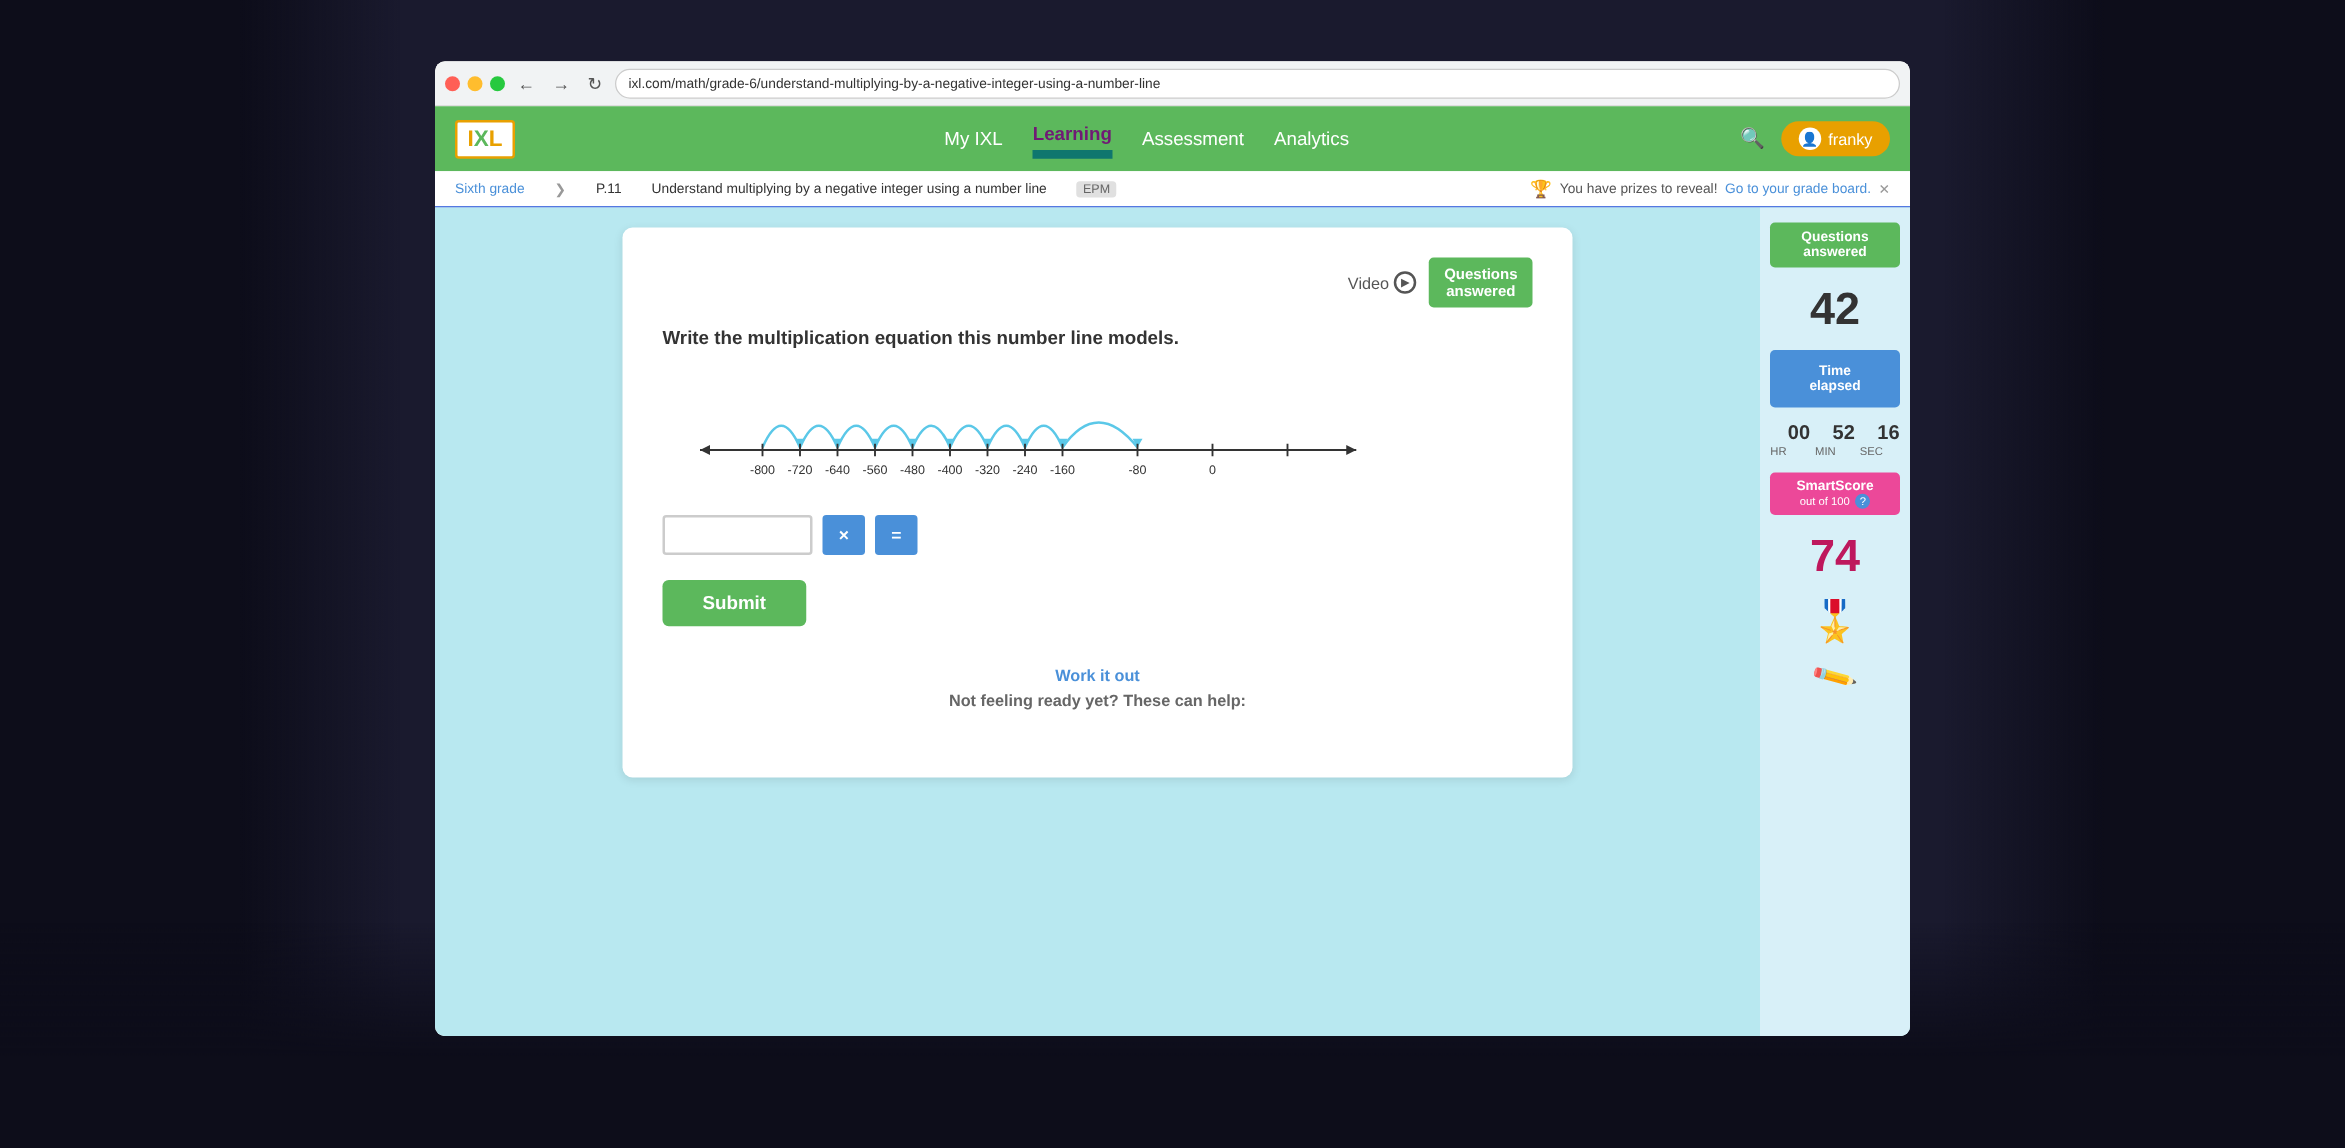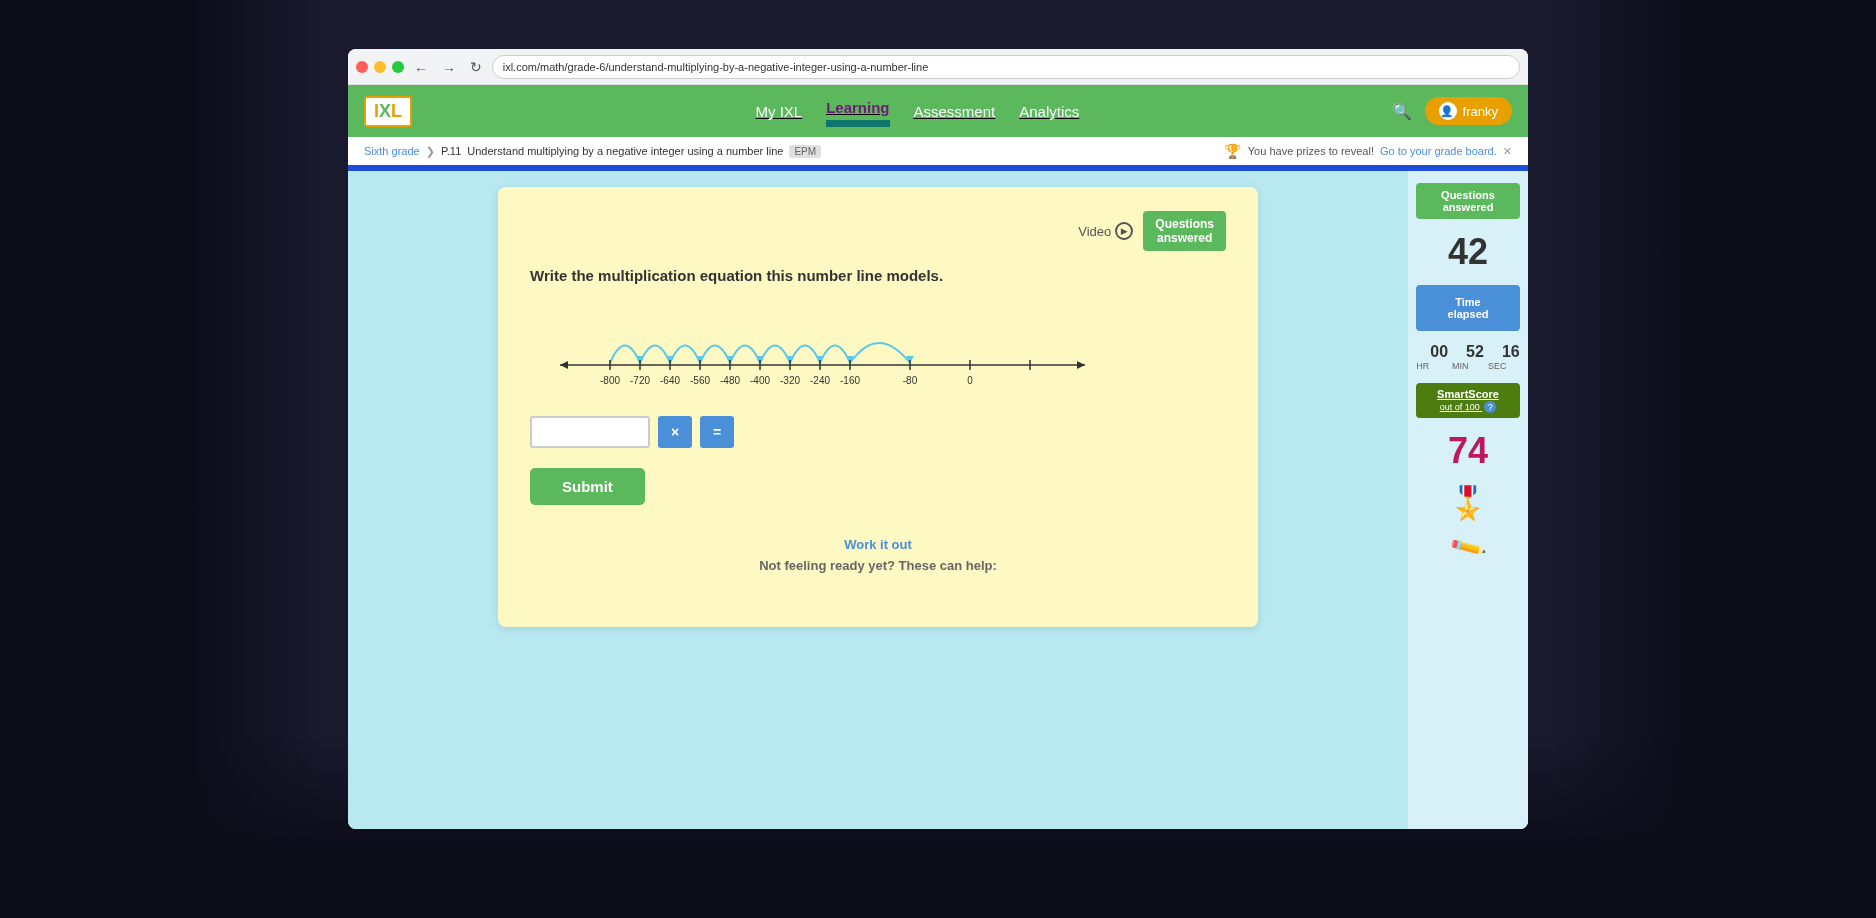--- a/index.html
+++ b/index.html
@@ -90,21 +90,20 @@
       border-radius: 3px;
       margin-right: 30px;
     }
     .ixl-logo span { color: #5cb85c; }
     .ixl-nav {
       display: flex;
       gap: 24px;
       flex: 1;
       justify-content: center;
       align-items: center;
-      text-decoration: underline;
     }
     .nav-item {
       color: #fff;
       font-size: 15px;
       text-decoration: none;
       cursor: pointer;
       padding: 4px 0;
     }
     .nav-item.active {
       color: #701a75;
@@ -144,24 +143,24 @@
       justify-content: center;
       color: #e8a000;
       font-size: 11px;
     }
     
     .breadcrumb-bar {
       background: #fff;
       padding: 6px 16px;
       font-size: 11px;
       color: #555;
-      border-bottom: 6px solid #1d4ed8;
-      display: flex;
-      align-items: center;
-      gap: 6px;
+      border-bottom: 1px solid #1d4ed8;
+      display: flex;
+      align-items: center;
+      gap: 24px;
       flex-shrink: 0;
     }
     .breadcrumb-link { color: #4a90d9; cursor: pointer; }
     .breadcrumb-sep { color: #999; }
     .breadcrumb-current { color: #333; font-weight: 500; }
     .badge-epm {
       background: #e0e0e0;
       color: #666;
       padding: 1px 5px;
       border-radius: 3px;
@@ -185,21 +184,21 @@
       overflow: hidden;
     }
     .exercise-area {
       flex: 1;
       display: flex;
       flex-direction: column;
       align-items: center;
       padding: 16px;
     }
     .exercise-card {
-      background: #fef9c3;
+      background: #ffffff;
       border-radius: 8px;
       width: 760px;
       min-height: 440px;
       padding: 24px 32px;
       position: relative;
       box-shadow: 0 2px 8px rgba(0,0,0,0.1);
     }
     .exercise-header {
       display: flex;
       align-items: center;
@@ -363,29 +362,28 @@
       font-size: 16px;
       font-weight: bold;
       color: #333;
       margin-left: 14px;
     }
     .timer-label {
       font-size: 9px;
       color: #666;
     }
     .smartscore-box {
-      background: #4d7c0f;
+      background: #ec4899;
       color: #fff;
       text-align: center;
       border-radius: 4px;
       padding: 5px 10px;
       font-size: 11px;
       font-weight: bold;
       width: 100%;
-      text-decoration: underline;
     }
     .score-display {
       font-size: 36px;
       font-weight: bold;
       color: #be185d;
       text-align: center;
     }
     .ribbon-icon {
       font-size: 32px;
       text-align: center;

